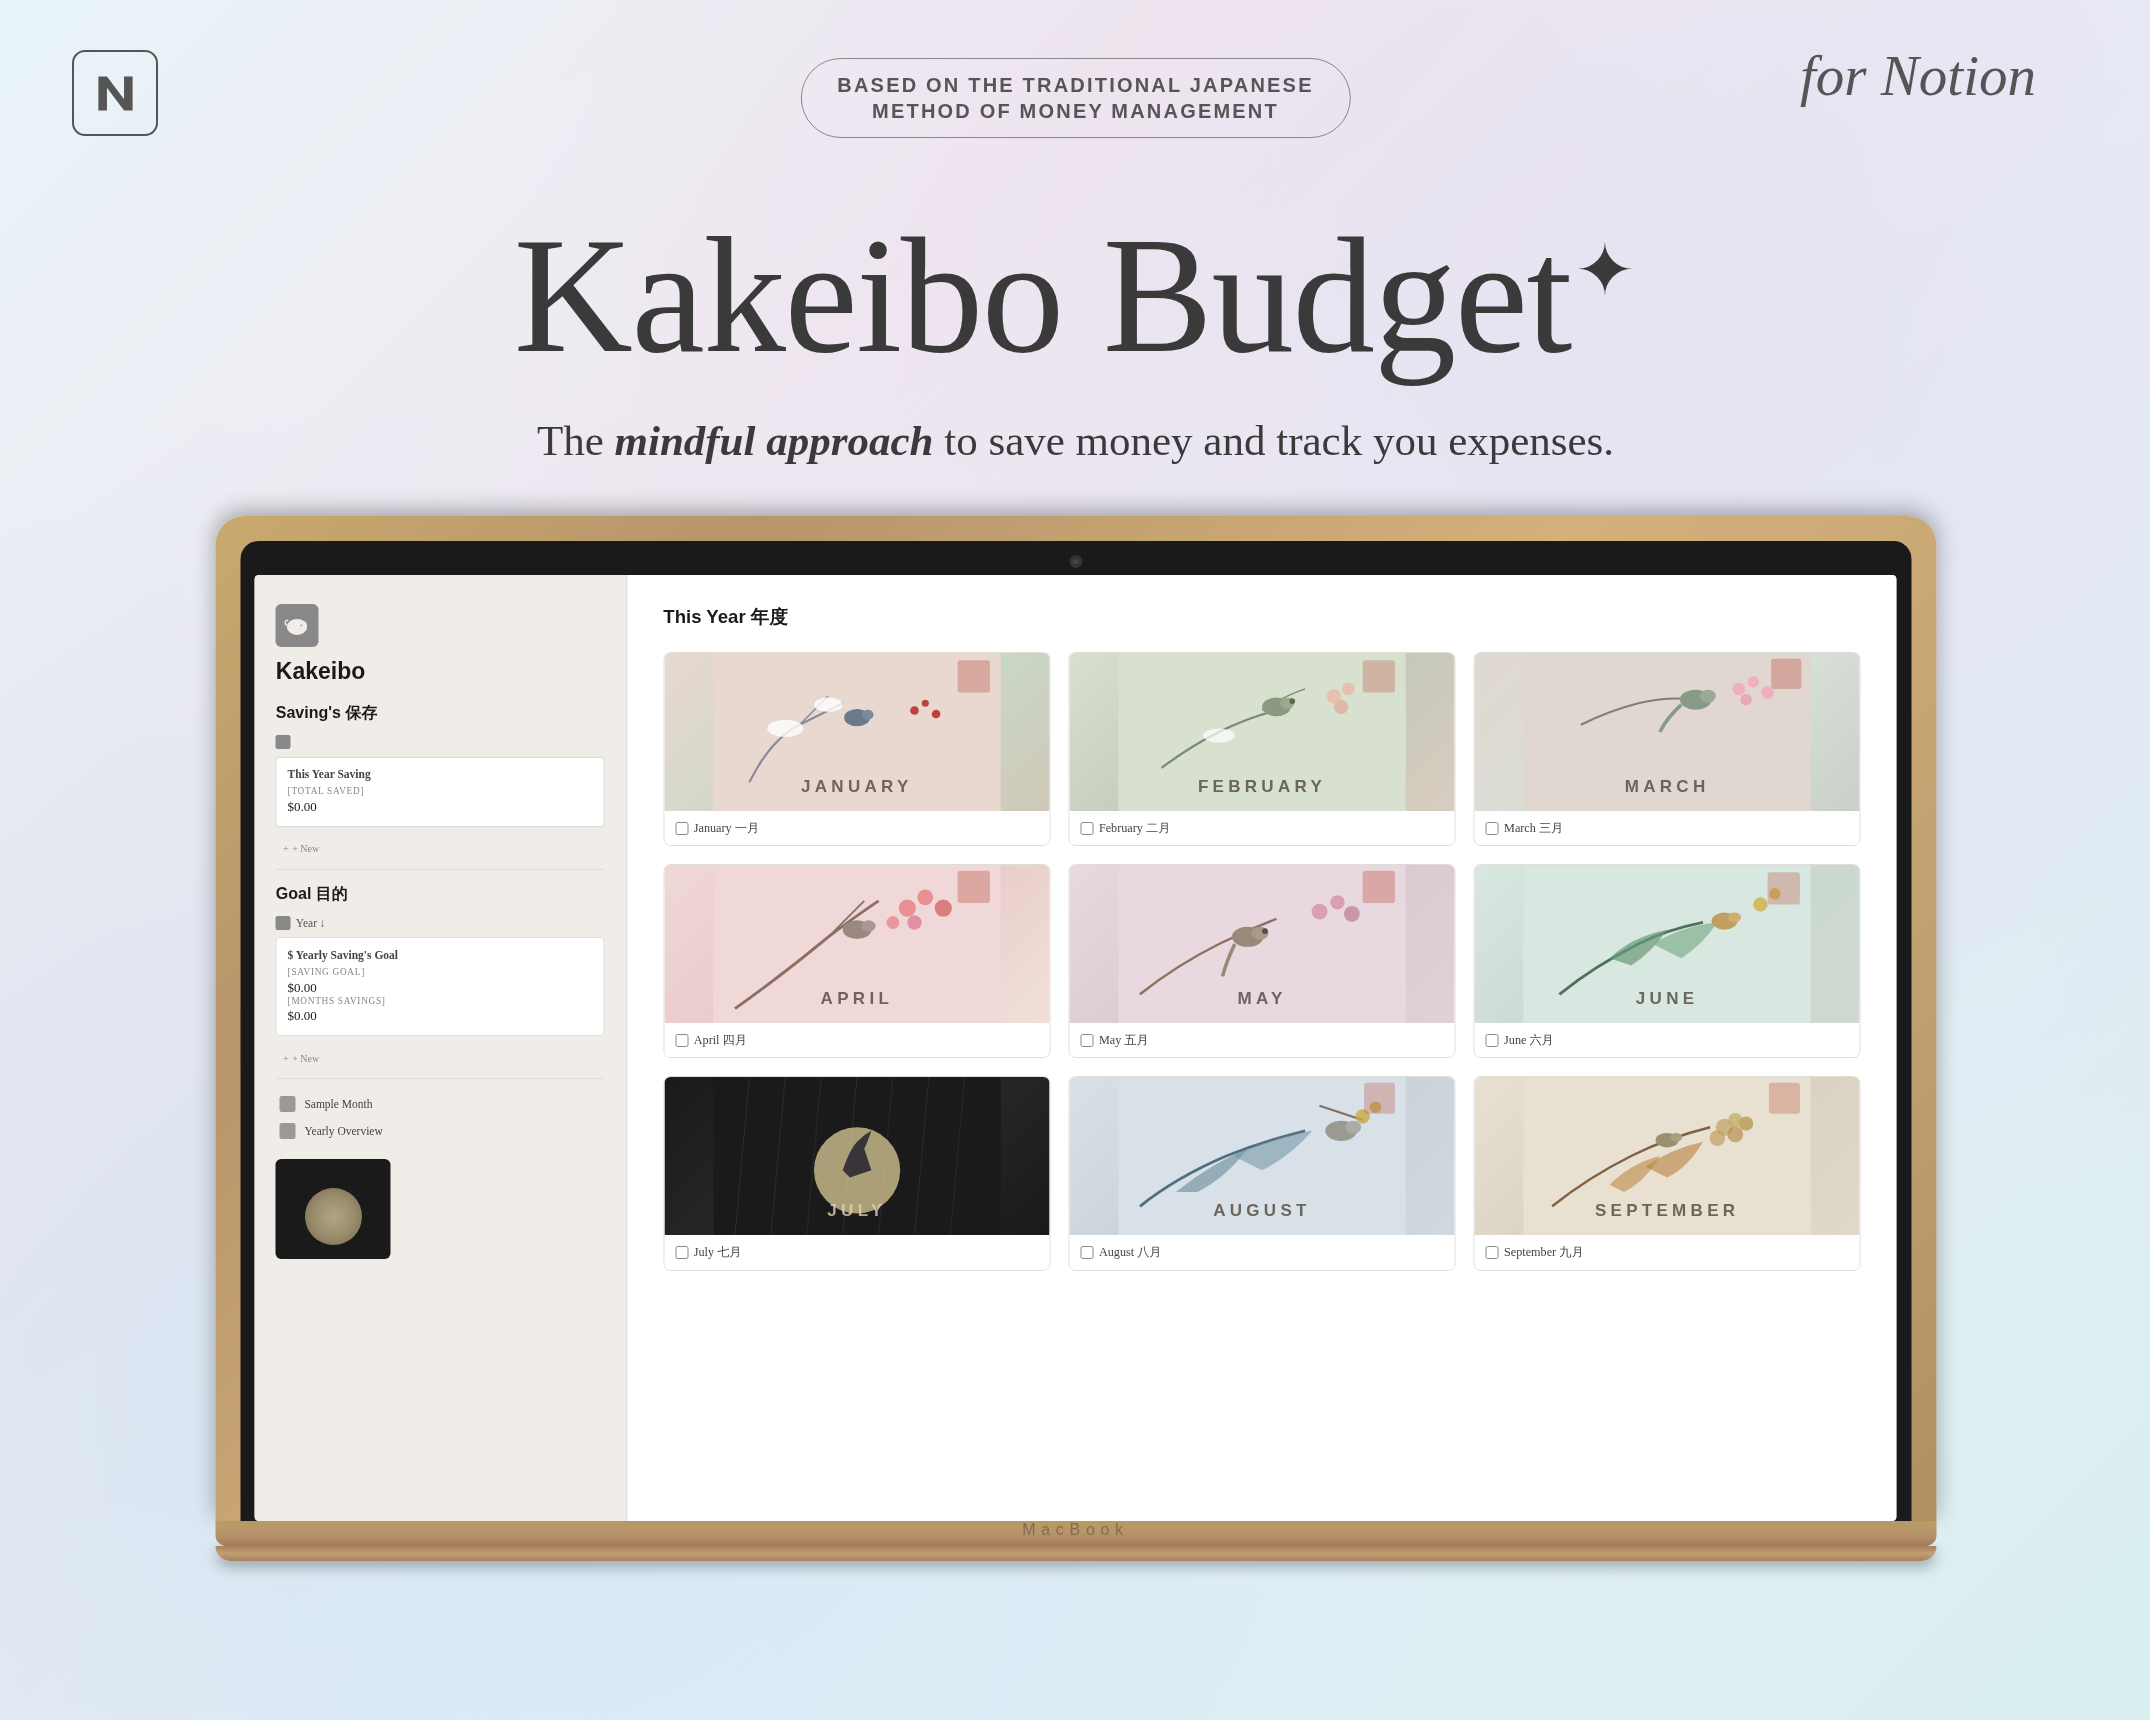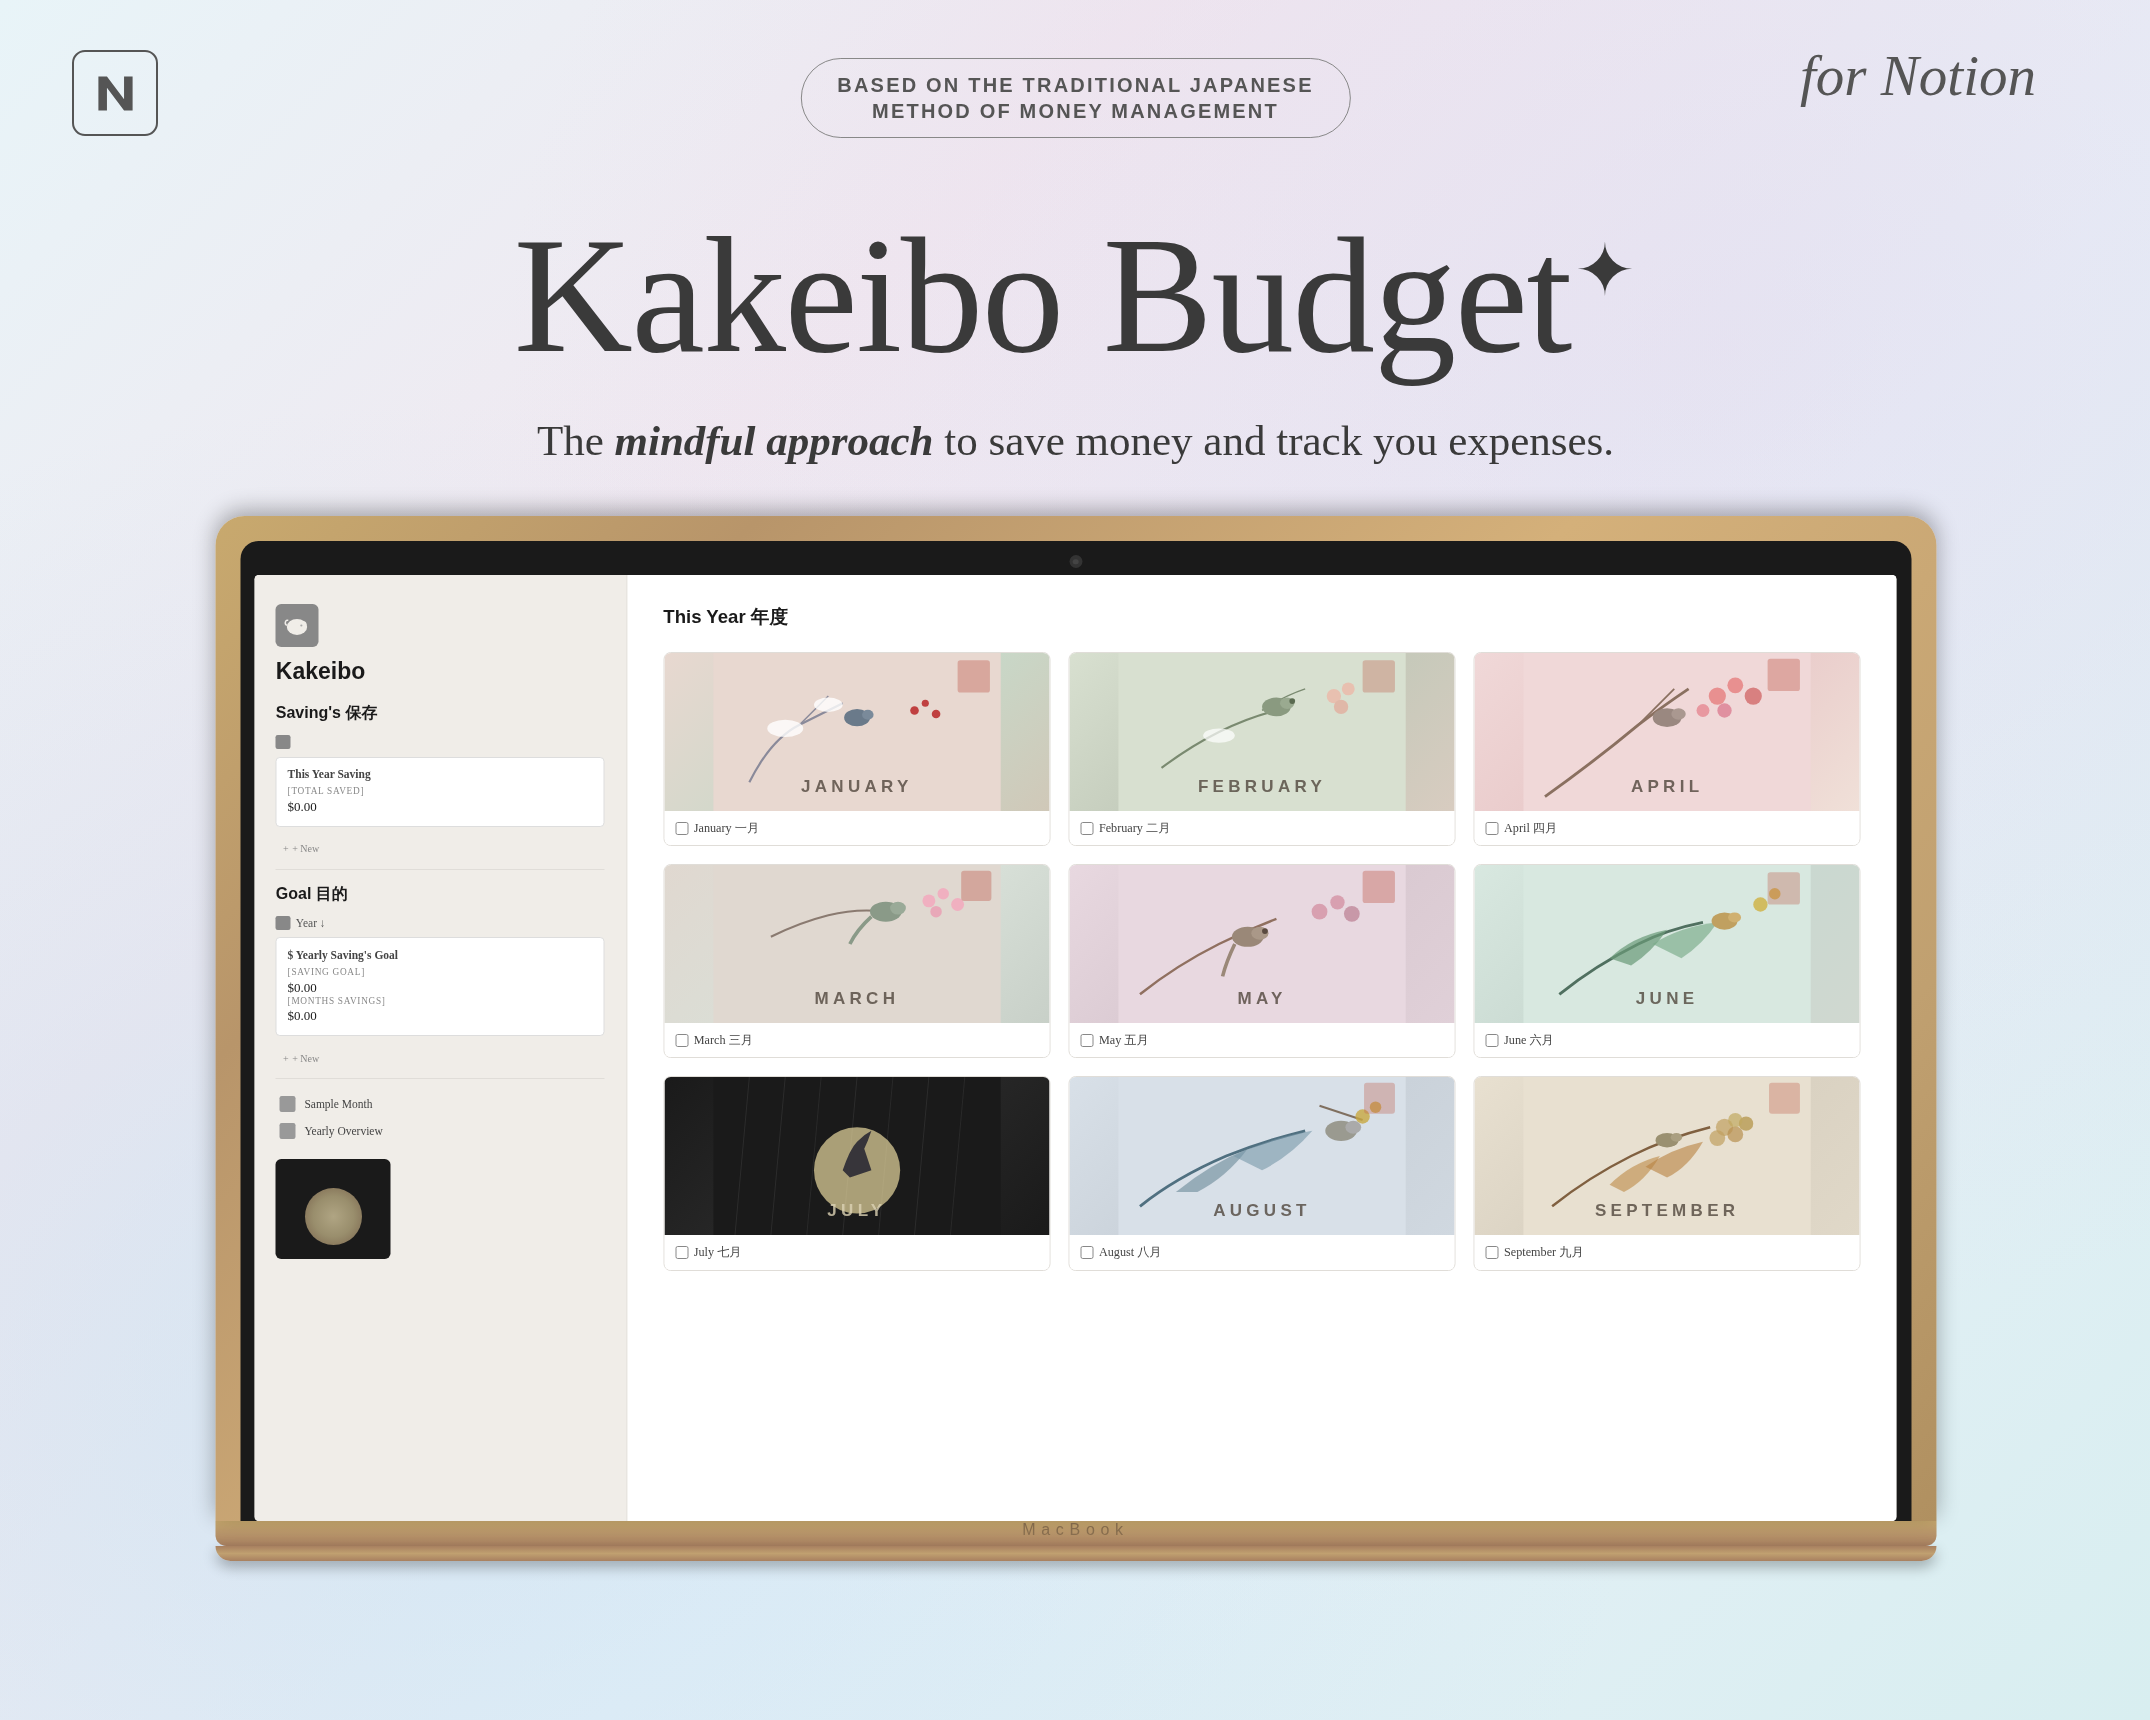--- a/index.html
+++ b/index.html
@@ -560,20 +560,45 @@
                   </svg>
                   <div class="month-overlay-text">FEBRUARY</div>
                 </div>
                 <div class="month-card-label">
                   <span class="cal-icon"></span>
                   <span>February 二月</span>
                 </div>
               </div>
 
               <div class="month-card">
+                <div class="month-card-img month-march">
+                  <svg width="100%" height="100%" viewBox="0 0 400 220" xmlns="http://www.w3.org/2000/svg">
+                    <rect width="400" height="220" fill="#e0d8d0"></rect>
+
+                    <path d="M80 100 Q120 80 160 70 Q200 60 240 65" stroke="#8a7a70" stroke-width="3" fill="none"></path>
+
+                    <ellipse cx="240" cy="65" rx="22" ry="14" fill="#8a9a88"></ellipse>
+                    <ellipse cx="257" cy="60" rx="11" ry="9" fill="#9aaa98"></ellipse>
+                    <path d="M220 72 Q200 90 190 110" stroke="#8a9a88" stroke-width="5" fill="none"></path>
+
+                    <circle cx="300" cy="50" r="9" fill="#f0b0c0"></circle>
+                    <circle cx="320" cy="40" r="8" fill="#f0b0c0"></circle>
+                    <circle cx="340" cy="55" r="9" fill="#f0b0c0"></circle>
+                    <circle cx="310" cy="65" r="8" fill="#e8a8b8"></circle>
+                    <rect x="345" y="8" width="42" height="42" fill="#c06050" opacity="0.4" rx="4"></rect>
+                  </svg>
+                  <div class="month-overlay-text">MARCH</div>
+                </div>
+                <div class="month-card-label">
+                  <span class="cal-icon"></span>
+                  <span>March 三月</span>
+                </div>
+              </div>
+
+              <div class="month-card">
                 <div class="month-card-img month-april">
                   <svg width="100%" height="100%" viewBox="0 0 400 220" xmlns="http://www.w3.org/2000/svg">
                     <rect width="400" height="220" fill="#f0d8d8"></rect>
 
                     <path d="M30 200 Q100 150 160 100 Q200 70 230 50" stroke="#8a7060" stroke-width="4" fill="none"></path>
                     <path d="M160 100 Q190 70 210 50" stroke="#8a7060" stroke-width="2.5" fill="none"></path>
 
                     <ellipse cx="200" cy="90" rx="20" ry="13" fill="#9a8880"></ellipse>
                     <ellipse cx="216" cy="85" rx="10" ry="8" fill="#aa9890"></ellipse>
 
@@ -583,45 +608,20 @@
                     <circle cx="280" cy="80" r="10" fill="#e090a0"></circle>
                     <circle cx="250" cy="80" r="9" fill="#e898a0"></circle>
 
                     <rect x="340" y="8" width="45" height="45" fill="#c06050" opacity="0.4" rx="4"></rect>
                   </svg>
                   <div class="month-overlay-text">APRIL</div>
                 </div>
                 <div class="month-card-label">
                   <span class="cal-icon"></span>
                   <span>April 四月</span>
-                </div>
-              </div>
-
-              <div class="month-card">
-                <div class="month-card-img month-march">
-                  <svg width="100%" height="100%" viewBox="0 0 400 220" xmlns="http://www.w3.org/2000/svg">
-                    <rect width="400" height="220" fill="#e0d8d0"></rect>
-
-                    <path d="M80 100 Q120 80 160 70 Q200 60 240 65" stroke="#8a7a70" stroke-width="3" fill="none"></path>
-
-                    <ellipse cx="240" cy="65" rx="22" ry="14" fill="#8a9a88"></ellipse>
-                    <ellipse cx="257" cy="60" rx="11" ry="9" fill="#9aaa98"></ellipse>
-                    <path d="M220 72 Q200 90 190 110" stroke="#8a9a88" stroke-width="5" fill="none"></path>
-
-                    <circle cx="300" cy="50" r="9" fill="#f0b0c0"></circle>
-                    <circle cx="320" cy="40" r="8" fill="#f0b0c0"></circle>
-                    <circle cx="340" cy="55" r="9" fill="#f0b0c0"></circle>
-                    <circle cx="310" cy="65" r="8" fill="#e8a8b8"></circle>
-                    <rect x="345" y="8" width="42" height="42" fill="#c06050" opacity="0.4" rx="4"></rect>
-                  </svg>
-                  <div class="month-overlay-text">MARCH</div>
-                </div>
-                <div class="month-card-label">
-                  <span class="cal-icon"></span>
-                  <span>March 三月</span>
                 </div>
               </div>
 
               <div class="month-card">
                 <div class="month-card-img month-may">
                   <svg width="100%" height="100%" viewBox="0 0 400 220" xmlns="http://www.w3.org/2000/svg">
                     <rect width="400" height="220" fill="#e8d8e0"></rect>
 
                     <path d="M30 180 Q80 140 140 110 Q180 90 220 75" stroke="#907060" stroke-width="3.5" fill="none"></path>
 

